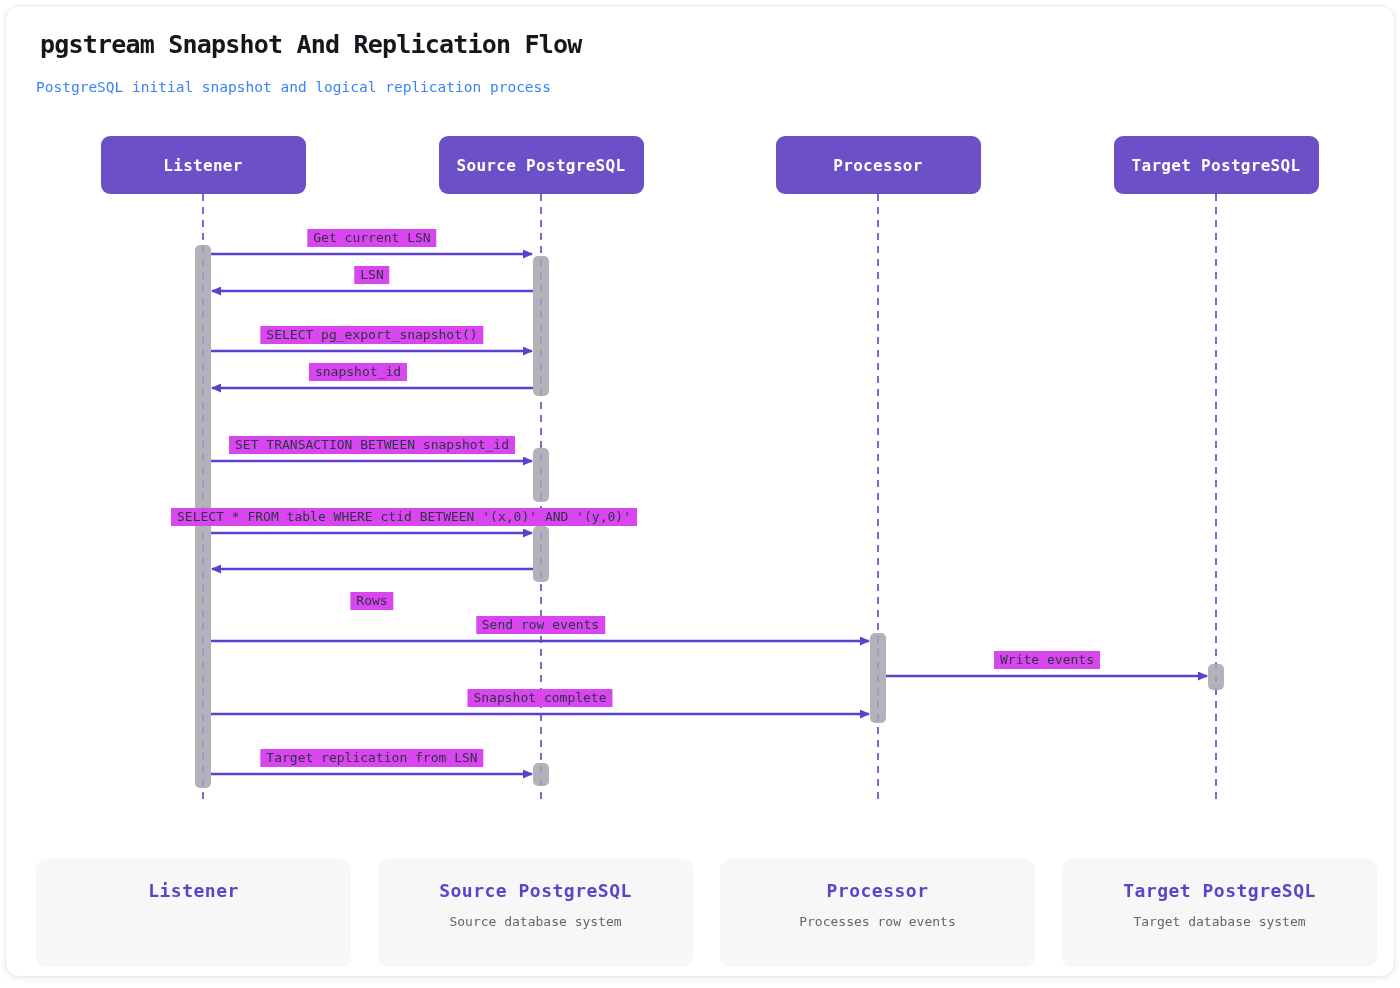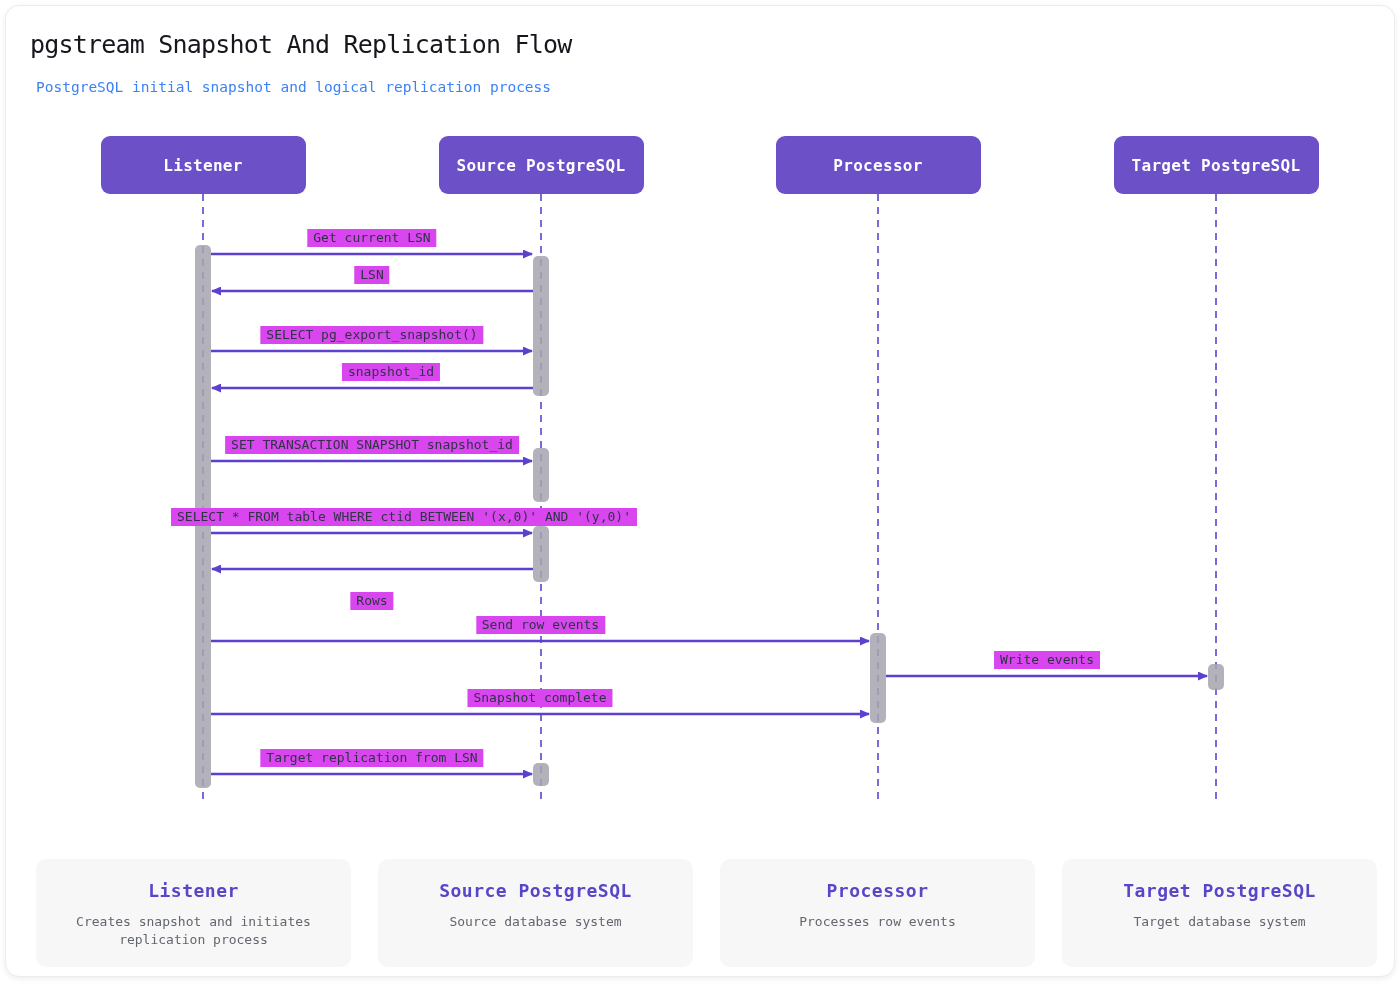--- a/index.html
+++ b/index.html
@@ -7,22 +7,22 @@
   body { font-family: "DejaVu Sans Mono", "Liberation Mono", monospace; position: relative; }
 
   .page-card {
     position: absolute; left: 5px; top: 5px; width: 1390px; height: 972px;
     background: #ffffff; border: 1px solid #ececee; border-radius: 14px;
     box-shadow: 0 2px 6px rgba(0,0,0,0.07);
     overflow: hidden;
   }
 
   .page-title {
-    position: absolute; left: 24px; top: 24px;
-    font-size: 25px; font-weight: normal; letter-spacing: -0.8px; color: #15171c;
+    position: absolute; left: 34px; top: 24px;
+    font-size: 25px; font-weight: bold; letter-spacing: -0.8px; color: #15171c;
     white-space: nowrap;
   }
   .page-subtitle {
     position: absolute; left: 30px; top: 73px;
     font-size: 14.5px; color: #3b82f6; white-space: nowrap;
   }
 
   .diagram { position: absolute; left: 0; top: 0; width: 1400px; height: 988px; }
 
   .actor-box {
@@ -109,34 +109,33 @@
         <line x1="205" y1="527" x2="526" y2="527" stroke="#5d40ce" stroke-width="2.5" marker-end="url(#arrowhead)"></line>
         <line x1="527" y1="563" x2="206" y2="563" stroke="#5d40ce" stroke-width="2.5" marker-end="url(#arrowhead)"></line>
         <line x1="205" y1="635" x2="863" y2="635" stroke="#5d40ce" stroke-width="2.5" marker-end="url(#arrowhead)"></line>
         <line x1="880" y1="670" x2="1201" y2="670" stroke="#5d40ce" stroke-width="2.5" marker-end="url(#arrowhead)"></line>
         <line x1="205" y1="708" x2="863" y2="708" stroke="#5d40ce" stroke-width="2.5" marker-end="url(#arrowhead)"></line>
         <line x1="205" y1="768" x2="526" y2="768" stroke="#5d40ce" stroke-width="2.5" marker-end="url(#arrowhead)"></line>
       </svg>
       <div class="msg-label" style="left: 366px; top: 223px;">Get current LSN</div>
       <div class="msg-label" style="left: 366px; top: 260px;">LSN</div>
       <div class="msg-label" style="left: 366px; top: 320px;">SELECT pg_export_snapshot()</div>
-      <div class="msg-label" style="left: 385px; top: 357px;">snapshot_id</div>
-      <div class="msg-label" style="left: 366px; top: 430px;">SET TRANSACTION SNAPSHOT snapshot_id</div>
+      <div class="msg-label" style="left: 352px; top: 357px;">snapshot_id</div>
+      <div class="msg-label" style="left: 366px; top: 430px;">SET TRANSACTION BETWEEN snapshot_id</div>
       <div class="msg-label" style="left: 366px; top: 502px; margin-left: 32px;">SELECT * FROM table WHERE ctid BETWEEN '(x,0)' AND '(y,0)'</div>
       <div class="msg-label" style="left: 366px; top: 538px; margin-top: 48px;">Rows</div>
       <div class="msg-label" style="left: 534.5px; top: 610px;">Send row events</div>
       <div class="msg-label" style="left: 1041px; top: 645px;">Write events</div>
       <div class="msg-label" style="left: 534px; top: 683px;">Snapshot complete</div>
       <div class="msg-label" style="left: 366px; top: 743px;">Target replication from LSN</div>
     </div>
 
   <div class="legend-row">
     <div class="legend-card" style="left:30px">
       <div class="legend-card-title">Listener</div>
-      <div class="legend-card-desc">Creates snapshot and initiates replication process</div>
     </div>
     <div class="legend-card" style="left:372px">
       <div class="legend-card-title">Source PostgreSQL</div>
       <div class="legend-card-desc">Source database system</div>
     </div>
     <div class="legend-card" style="left:714px">
       <div class="legend-card-title">Processor</div>
       <div class="legend-card-desc">Processes row events</div>
     </div>
     <div class="legend-card" style="left:1056px">

